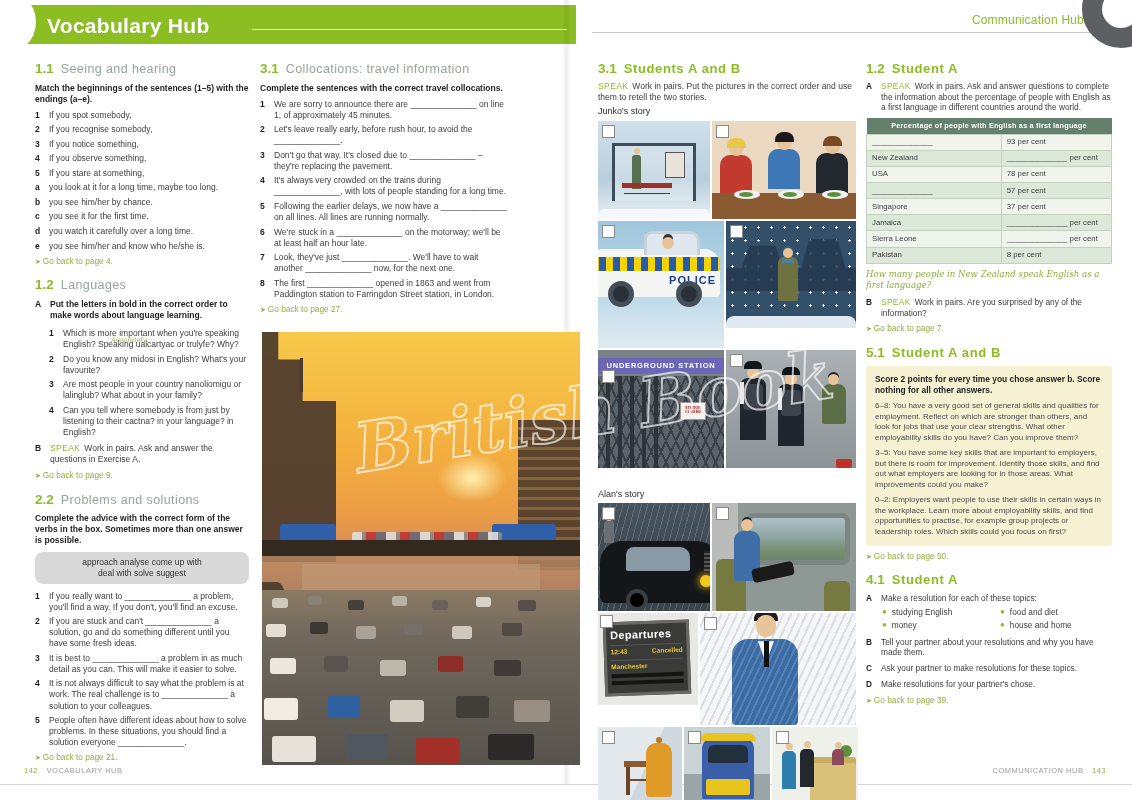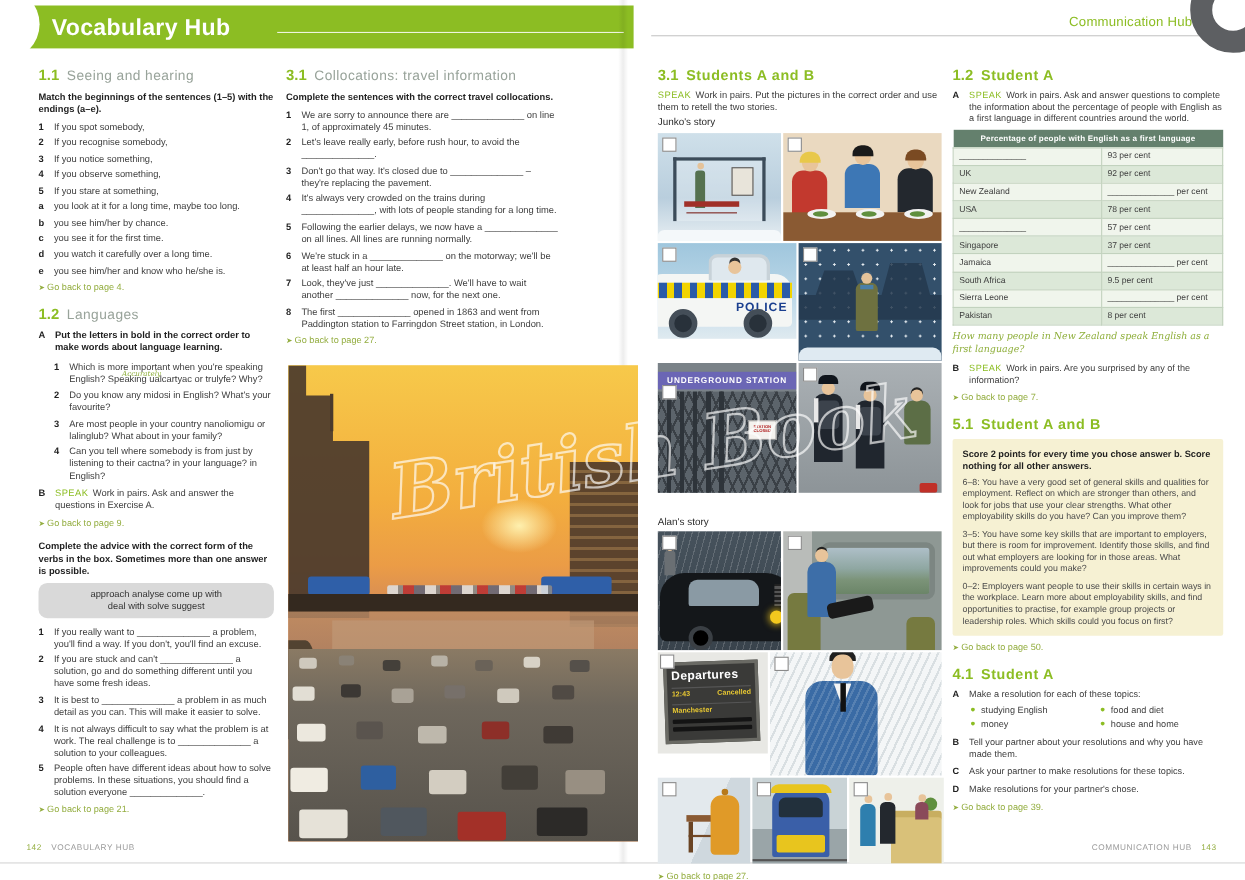--- a/index.html
+++ b/index.html
@@ -271,20 +271,24 @@
           <span class="n">4</span>
           <span>Can you tell where somebody is from just by listening to their cactna? in your language? in English?</span>
         </div>
     </div>
     <div class="lrow" style="margin-top:5px;">
         <span class="abc">B</span>
         <span><span class="speak">SPEAK</span><span>Work in pairs. Ask and answer the questions in Exercise A.</span></span>
       </div>
     <div class="goback">Go back to page 9.</div>
 
+    <div class="sec-head">
+      <span class="sec-num">2.2</span>
+      <span class="sec-title-l">Problems and solutions</span>
+    </div>
     <div class="intro">Complete the advice with the correct form of the verbs in the box. Sometimes more than one answer is possible.</div>
     <div class="verbbox">
       <div>approach    analyse    come up with</div>
       <div>deal with    solve    suggest</div>
     </div>
     <div class="item">
         <span class="n">1</span>
         <span>If you really want to ______________ a problem, you'll find a way. If you don't, you'll find an excuse.</span>
       </div>
     <div class="item">
@@ -426,21 +430,21 @@
         <div class="plate" style="left:22px;">
             <i></i>
           </div>
         <div class="plate" style="left:66px;">
             <i></i>
           </div>
         <div class="plate" style="left:110px;">
             <i></i>
           </div>
       </div>
-      <div class="pic pic-police" style="width:126px; height:87px;">
+      <div class="pic pic-police" style="width:126px; height:127px;">
         <span class="cb"></span>
         <div class="pcar">
           <div class="pcar-win"></div>
           <div class="pcar-driver"></div>
           <div class="pcar-strip"></div>
           <div class="pcar-pol">POLICE</div>
           <div class="wheel" style="left:16px;"></div>
           <div class="wheel" style="right:18px;"></div>
         </div>
       </div>
@@ -555,46 +559,38 @@
     <table class="tbl">
       <tbody>
           <tr>
             <th colspan="2">Percentage of people with English as a first language</th>
           </tr>
       <tr>
             <td style="width:55%;">______________</td>
             <td>93 per cent</td>
           </tr>
       <tr>
-            <td>UK</td>
-            <td>92 per cent</td>
-          </tr>
-      <tr>
             <td>New Zealand</td>
             <td>______________ per cent</td>
           </tr>
       <tr>
             <td>USA</td>
             <td>78 per cent</td>
           </tr>
       <tr>
             <td>______________</td>
             <td>57 per cent</td>
           </tr>
       <tr>
             <td>Singapore</td>
             <td>37 per cent</td>
           </tr>
       <tr>
             <td>Jamaica</td>
             <td>______________ per cent</td>
-          </tr>
-      <tr>
-            <td>South Africa</td>
-            <td>9.5 per cent</td>
           </tr>
       <tr>
             <td>Sierra Leone</td>
             <td>______________ per cent</td>
           </tr>
       <tr>
             <td>Pakistan</td>
             <td>8 per cent</td>
           </tr>
     </tbody>

